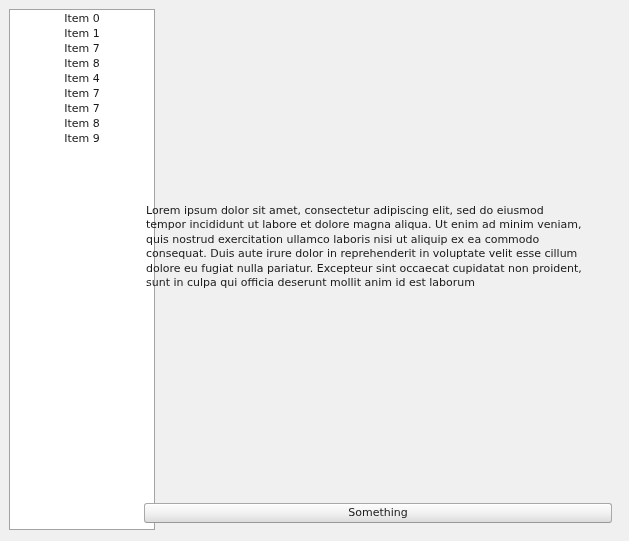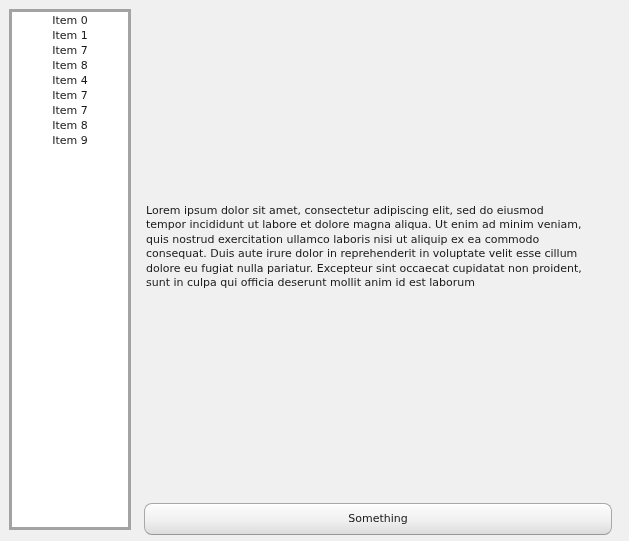--- a/index.html
+++ b/index.html
@@ -13,25 +13,25 @@
   }
   .window {
     position: relative;
     width: 629px;
     height: 541px;
   }
   .listbox {
     position: absolute;
     left: 9px;
     top: 9px;
-    width: 122px;
+    width: 146px;
     height: 521px;
     box-sizing: border-box;
     background: #ffffff;
-    border: 3px solid #a3a3a3;
+    border: 1px solid #a3a3a3;
     padding-top: 1px;
     overflow: hidden;
   }
   .list-item {
     height: 15px;
     line-height: 15px;
     font-size: 11px;
     color: #1a1a1a;
     text-align: center;
     white-space: nowrap;
@@ -45,25 +45,25 @@
     font-size: 11px;
     line-height: 14.4px;
     color: #1a1a1a;
     text-align: left;
   }
   .push-button {
     position: absolute;
     left: 144px;
     top: 503px;
     width: 468px;
-    height: 32px;
+    height: 20px;
     box-sizing: border-box;
     border: 1px solid #a8a8a8;
     border-bottom-color: #999999;
-    border-radius: 8px;
+    border-radius: 3px;
     background: linear-gradient(to bottom, #fdfdfd 0%, #f0f0f0 55%, #dcdcdc 100%);
     box-shadow: inset 0 1px 0 rgba(255,255,255,0.9);
     font-family: "DejaVu Sans", "Liberation Sans", sans-serif;
     font-size: 11px;
     color: #1a1a1a;
     text-align: center;
     line-height: 18px;
     padding: 0;
     cursor: default;
   }

